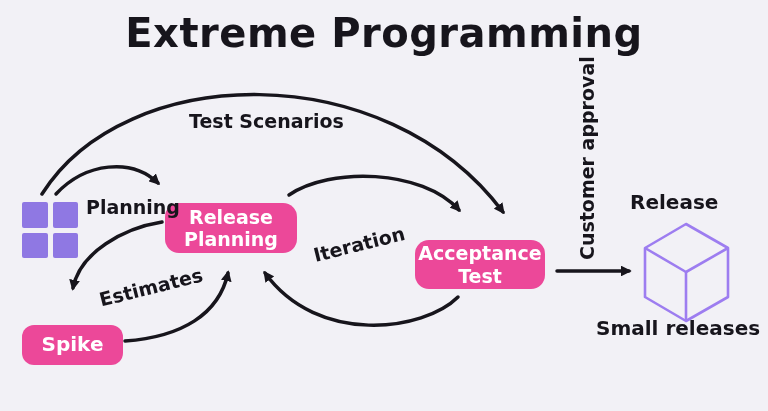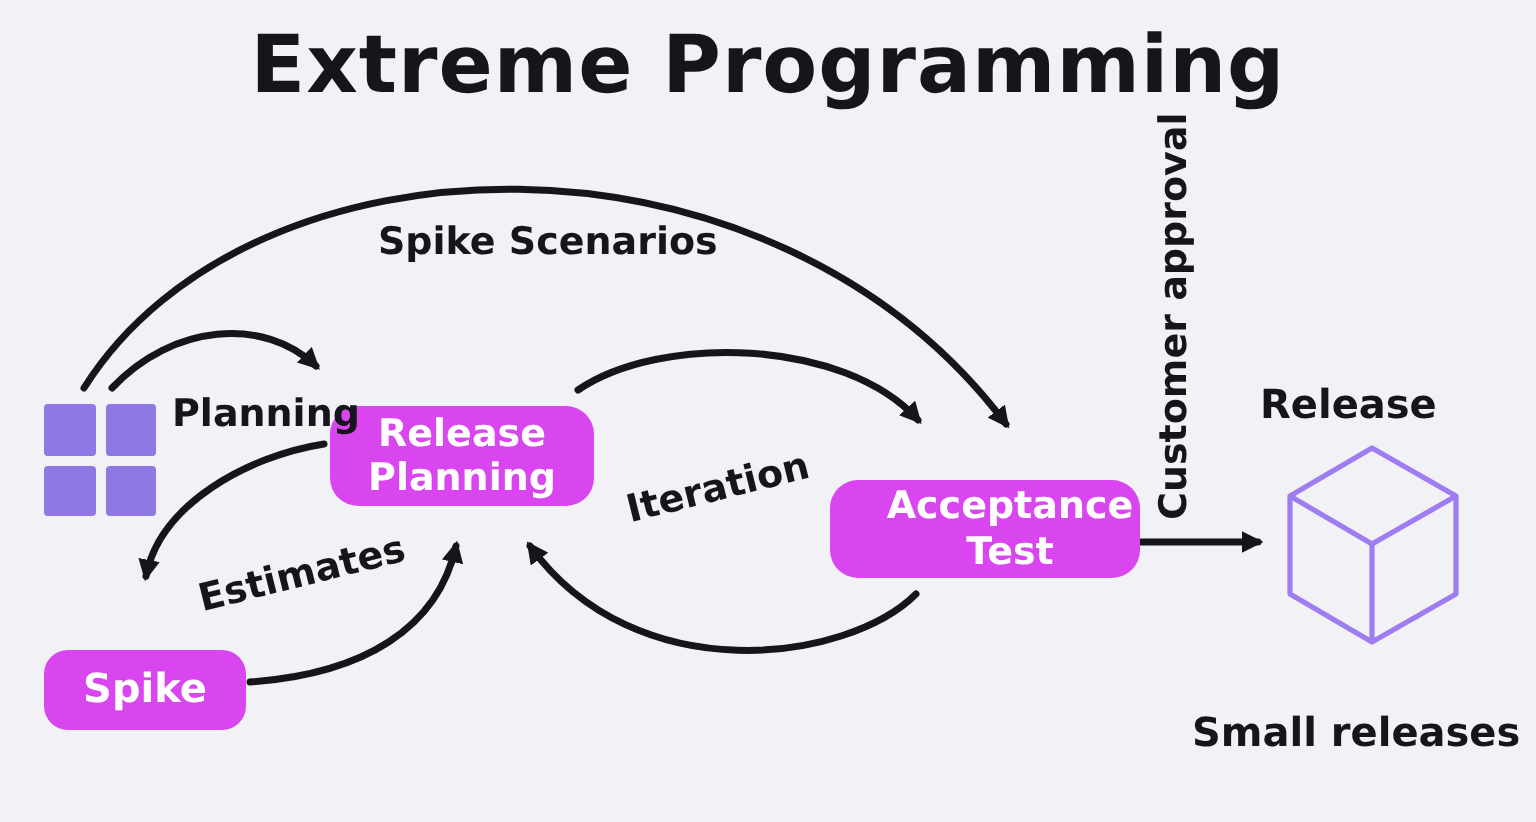--- a/index.html
+++ b/index.html
@@ -12,45 +12,45 @@
   .stage{position:relative;width:768px;height:397px;}
   .svg-layer{position:absolute;left:0;top:0;width:768px;height:411px;}
 
   .title{
     position:absolute;left:0;top:10px;width:768px;
     text-align:center;font-size:40px;font-weight:800;
     letter-spacing:0.5px;color:#17151c;margin:0;
   }
 
   .node{
-    position:absolute;background:#d946ef;color:#ffffff;
+    position:absolute;background:#ec4899;color:#ffffff;
     border-radius:14px;display:flex;align-items:center;justify-content:center;
     text-align:center;font-weight:700;line-height:1.18;
   }
   .node-release-planning{left:165px;top:203px;width:132px;height:50px;font-size:19px;}
-  .node-acceptance-test{left:415px;top:240px;width:130px;height:49px;font-size:19px;padding-left:25px;}
+  .node-acceptance-test{left:415px;top:240px;width:130px;height:49px;font-size:19px;}
   .node-spike{left:22px;top:325px;width:101px;height:40px;font-size:20px;border-radius:12px;}
 
   .grid-icon{
     position:absolute;left:22px;top:202px;width:56px;height:56px;
     display:grid;grid-template-columns:1fr 1fr;grid-template-rows:1fr 1fr;gap:5px;
   }
   .grid-icon span{background:#8f78e3;border-radius:2px;}
 
   .lbl{
     position:absolute;font-weight:700;font-size:19px;color:#17151c;white-space:nowrap;
   }
   .lbl-stories{left:86px;top:196px;}
   .lbl-test-scenarios{left:189px;top:110px;}
   .lbl-requirements{left:134px;top:147px;}
   .lbl-estimates{left:95px;top:276px;width:112px;text-align:center;transform:rotate(-14deg);}
   .lbl-iteration{left:308px;top:233px;width:102px;text-align:center;transform:rotate(-14deg);}
   .lbl-customer-approval{left:489px;top:147px;width:200px;height:26px;text-align:center;transform:rotate(-90deg);}
   .lbl-release{left:630px;top:190px;width:92px;font-size:20px;}
-  .lbl-small-releases{left:596px;top:354px;width:150px;text-align:center;font-size:20px;}
+  .lbl-small-releases{left:596px;top:316px;width:150px;text-align:center;font-size:20px;}
 </style>
 </head>
 <body>
 
 <div class="stage">
 
   <svg class="svg-layer" width="768" height="411" viewBox="0 0 768 411" xmlns="http://www.w3.org/2000/svg">
     <defs>
       <marker id="arrow" viewBox="0 0 10 10" refX="7.5" refY="5" markerWidth="3.1" markerHeight="3.1" orient="auto">
         <path d="M0 0 L10 5 L0 10 z" fill="#17151c"></path>
@@ -81,20 +81,20 @@
     <span></span>
     <span></span>
     <span></span>
   </div>
 
   <div class="node node-release-planning">Release Planning</div>
   <div class="node node-acceptance-test">Acceptance Test</div>
   <div class="node node-spike">Spike</div>
 
   <div class="lbl lbl-stories">Planning</div>
-  <div class="lbl lbl-test-scenarios">Spike Scenarios</div>
+  <div class="lbl lbl-test-scenarios">Test Scenarios</div>
   <div class="lbl lbl-estimates">Estimates</div>
   <div class="lbl lbl-iteration">Iteration</div>
   <div class="lbl lbl-customer-approval">Customer approval</div>
   <div class="lbl lbl-release">Release</div>
   <div class="lbl lbl-small-releases">Small releases</div>
 
 </div>
 
 </body></html>

